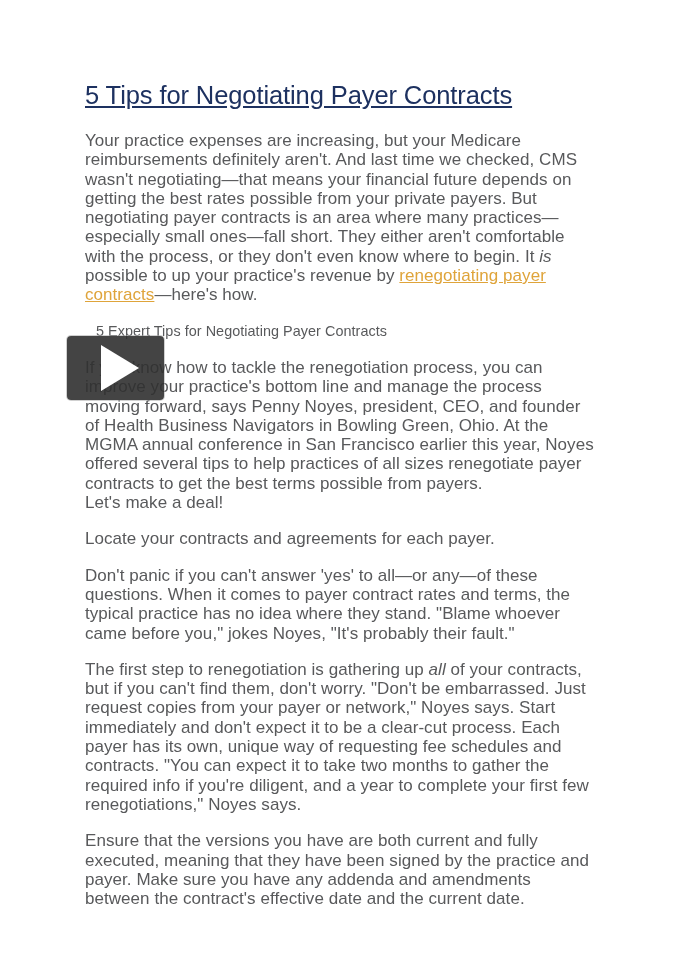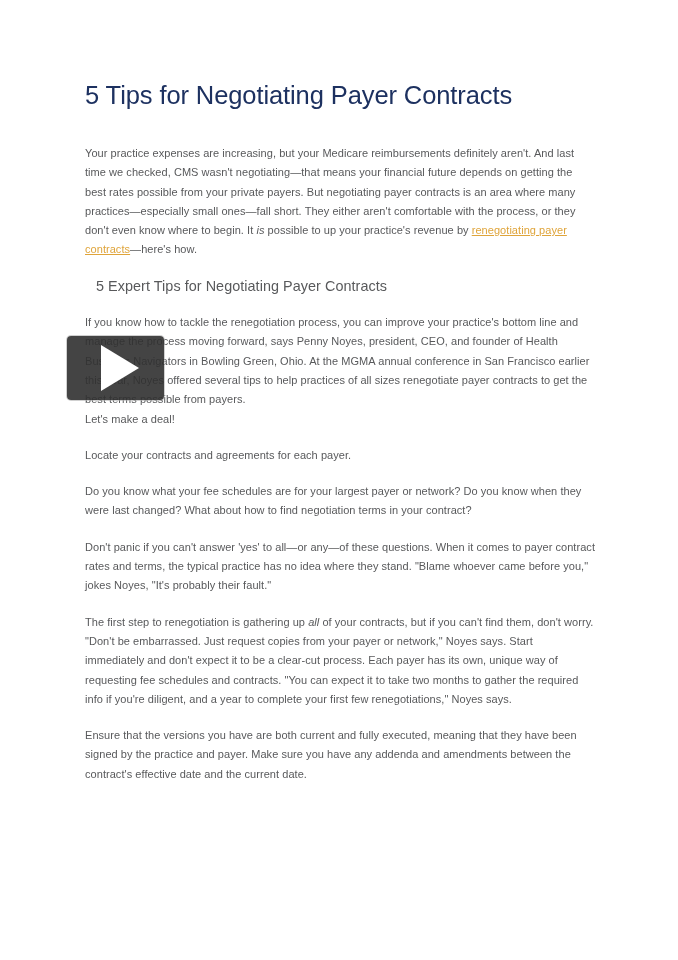--- a/index.html
+++ b/index.html
@@ -30,27 +30,28 @@
     left: 85px;
     top: 80px;
     width: 510px;
   }
 
   .doc-title {
     color: #1d3160;
     font-size: 25.5px;
     font-weight: normal;
     line-height: 30px;
-    margin: 0 0 34px 0;
+    margin: 0 0 21px 0;
     letter-spacing: -0.1px;
+    text-decoration: underline;
   }
 
   .para {
     color: #58595b;
-    font-size: 11px;
+    font-size: 17px;
     line-height: 19.3px;
     margin: 0 0 17px 0;
     letter-spacing: 0.05px;
   }
 
   .subhead {
     color: #58595b;
     font-size: 14.4px;
     line-height: 19.3px;
     margin: 0 0 17px 11px;
@@ -103,21 +104,20 @@
     <h1 class="doc-title">5 Tips for Negotiating Payer Contracts</h1>
 
     <p class="para"><span>Your practice expenses are increasing, but your Medicare reimbursements definitely aren't. And last time we checked, CMS wasn't negotiating—that means your financial future depends on getting the best rates possible from your private payers. But negotiating payer contracts is an area where many practices—especially small ones—fall short. They either aren't comfortable with the process, or they don't even know where to begin. It </span><em class="it">is</em><span> possible to up your practice's revenue by </span><a class="inline-link" href="#">renegotiating payer contracts</a><span>—here's how.</span></p>
 
     <p class="subhead">5 Expert Tips for Negotiating Payer Contracts</p>
 
     <p class="para"><span>If you know how to tackle the renegotiation process, you can improve your practice's bottom line and manage the process moving forward, says Penny Noyes, president, CEO, and founder of Health Business Navigators in Bowling Green, Ohio. At the MGMA annual conference in San Francisco earlier this year, Noyes offered several tips to help practices of all sizes renegotiate payer contracts to get the best terms possible from payers.</span><br><span>Let's make a deal!</span></p>
 
     <p class="para">Locate your contracts and agreements for each payer.</p>
 
-    <p class="para">Do you know what your fee schedules are for your largest payer or network? Do you know when they were last changed? What about how to find negotiation terms in your contract?</p>
 
 
     <p class="para">Don't panic if you can't answer 'yes' to all—or any—of these questions. When it comes to payer contract rates and terms, the typical practice has no idea where they stand. "Blame whoever came before you," jokes Noyes, "It's probably their fault."</p>
 
     <p class="para"><span>The first step to renegotiation is gathering up </span><em class="it">all</em><span> of your contracts, but if you can't find them, don't worry. "Don't be embarrassed. Just request copies from your payer or network," Noyes says. Start immediately and don't expect it to be a clear-cut process. Each payer has its own, unique way of requesting fee schedules and contracts. "You can expect it to take two months to gather the required info if you're diligent, and a year to complete your first few renegotiations," Noyes says.</span></p>
 
     <p class="para">Ensure that the versions you have are both current and fully executed, meaning that they have been signed by the practice and payer. Make sure you have any addenda and amendments between the contract's effective date and the current date.</p>
 
   </div>
 

